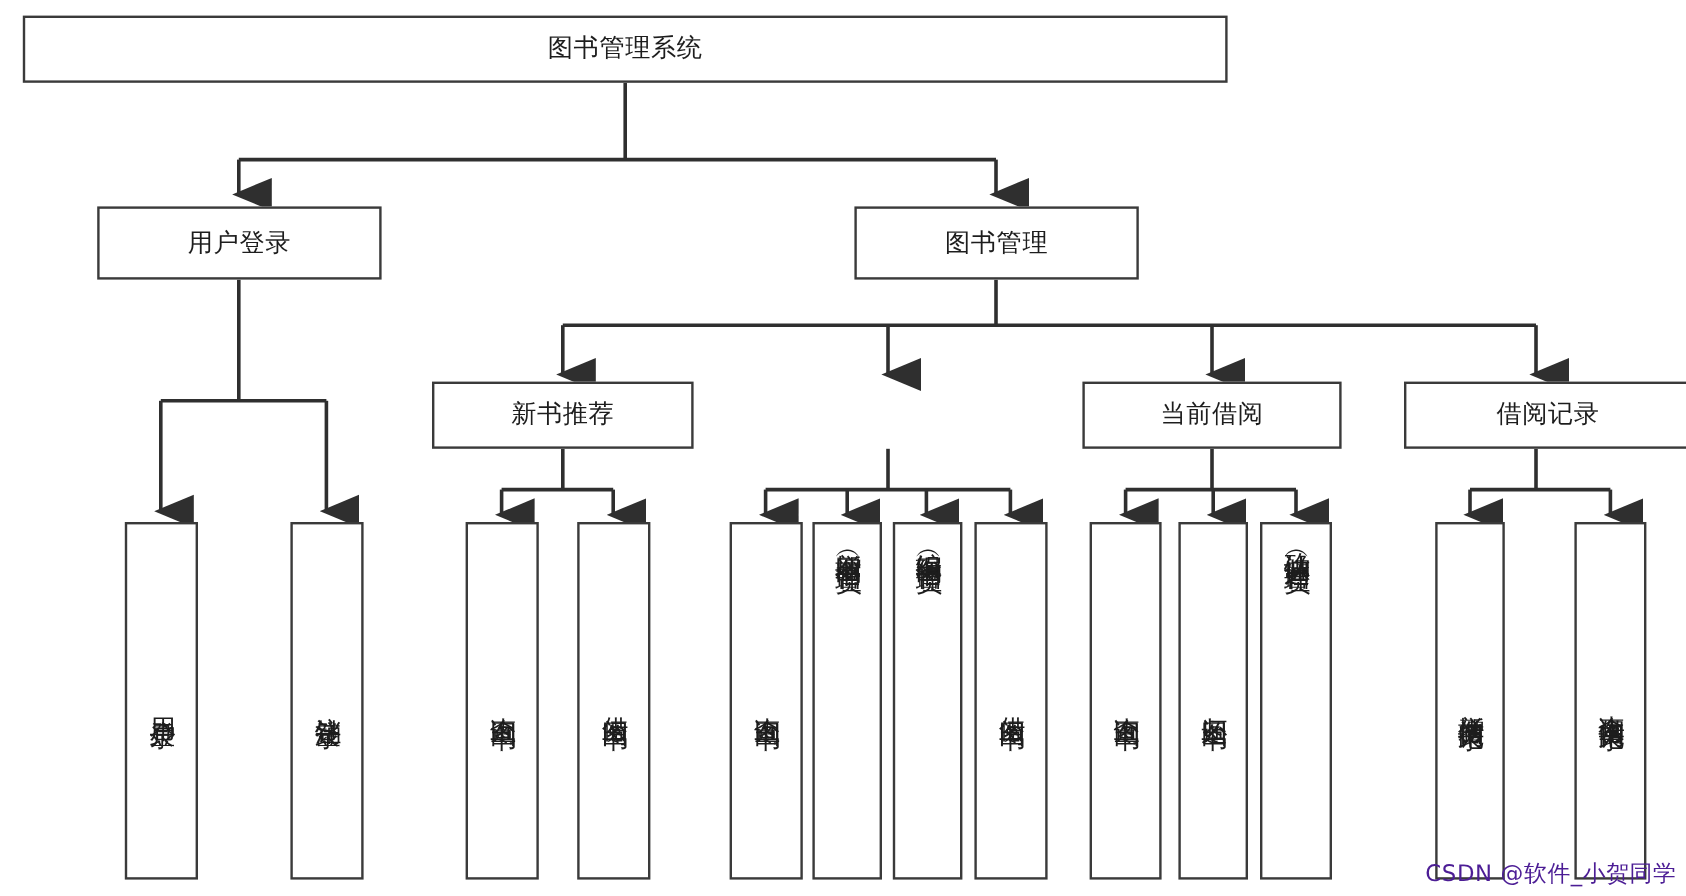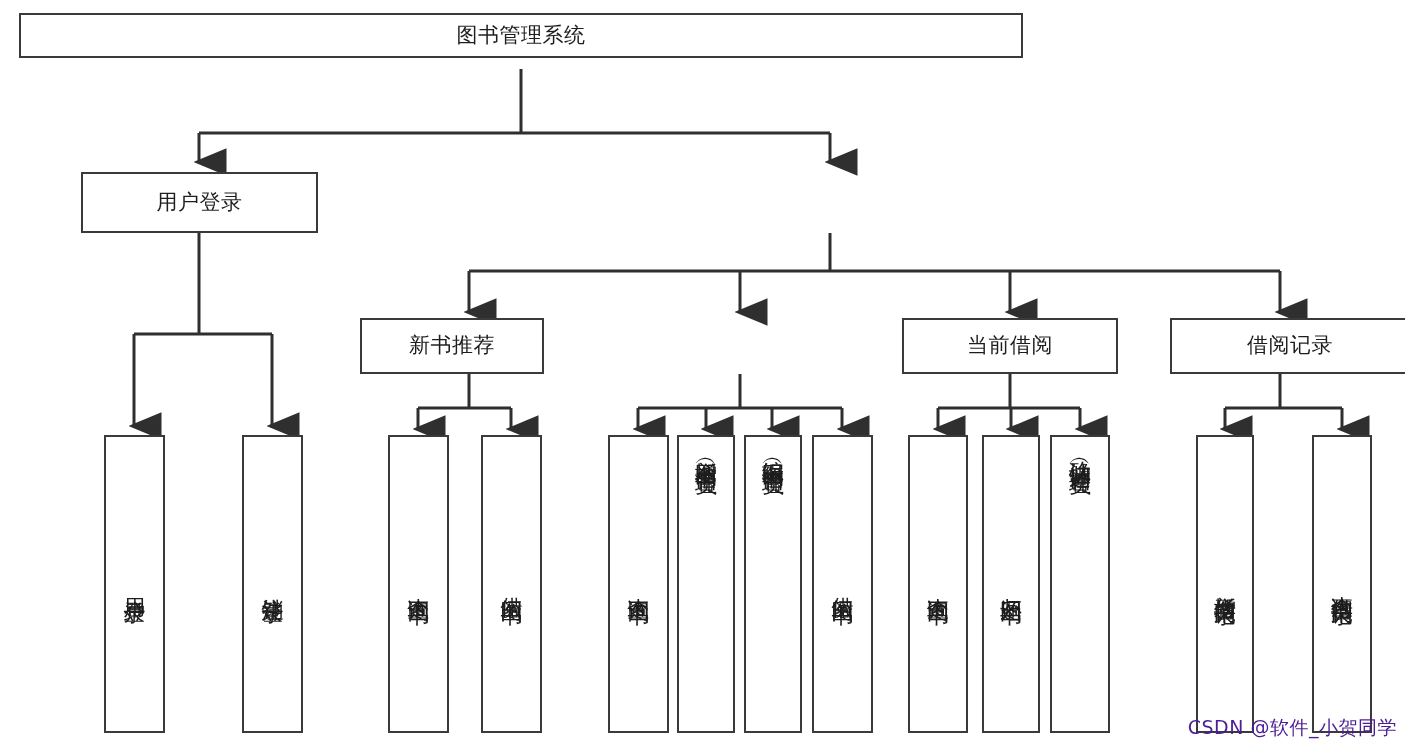--- a/index.html
+++ b/index.html
@@ -121,30 +121,33 @@
       <path d="M 1011 408 L 1011 429" marker-end="url(#arrow)"></path>
       <path d="M 1080 408 L 1080 429" marker-end="url(#arrow)"></path>
 
       <path d="M 1280 374 L 1280 408"></path>
       <path d="M 1225 408 L 1342 408"></path>
       <path d="M 1225 408 L 1225 429" marker-end="url(#arrow)"></path>
       <path d="M 1342 408 L 1342 429" marker-end="url(#arrow)"></path>
     </g>
   </svg>
 
-  <div class="node" style="left:19px; top:13px; width:1004px; height:45px;">
+  <div class="node" style="left:19px; top:13px; width:1004px; height:56px;">
     <span class="label">图书管理系统</span>
   </div>
 
   <div class="node" style="left:81px; top:172px; width:237px; height:61px;">
     <span class="label">用户登录</span>
   </div>
 
-
-  <div class="node" style="left:360px; top:318px; width:184px; height:56px;font-family:Liberation Serif, serif;">
+  <div class="node" style="left:712px; top:172px; width:237px; height:61px;">
+    <span class="label">图书管理</span>
+  </div>
+
+  <div class="node" style="left:360px; top:318px; width:218px; height:56px;font-family:Liberation Serif, serif;">
     <span class="label">新书推荐</span>
   </div>
 
 
   <div class="node" style="left:902px; top:318px; width:216px; height:56px;">
     <span class="label">当前借阅</span>
   </div>
 
   <div class="node" style="left:1170px; top:318px; width:240px; height:56px;">
     <span class="label">借阅记录</span>

